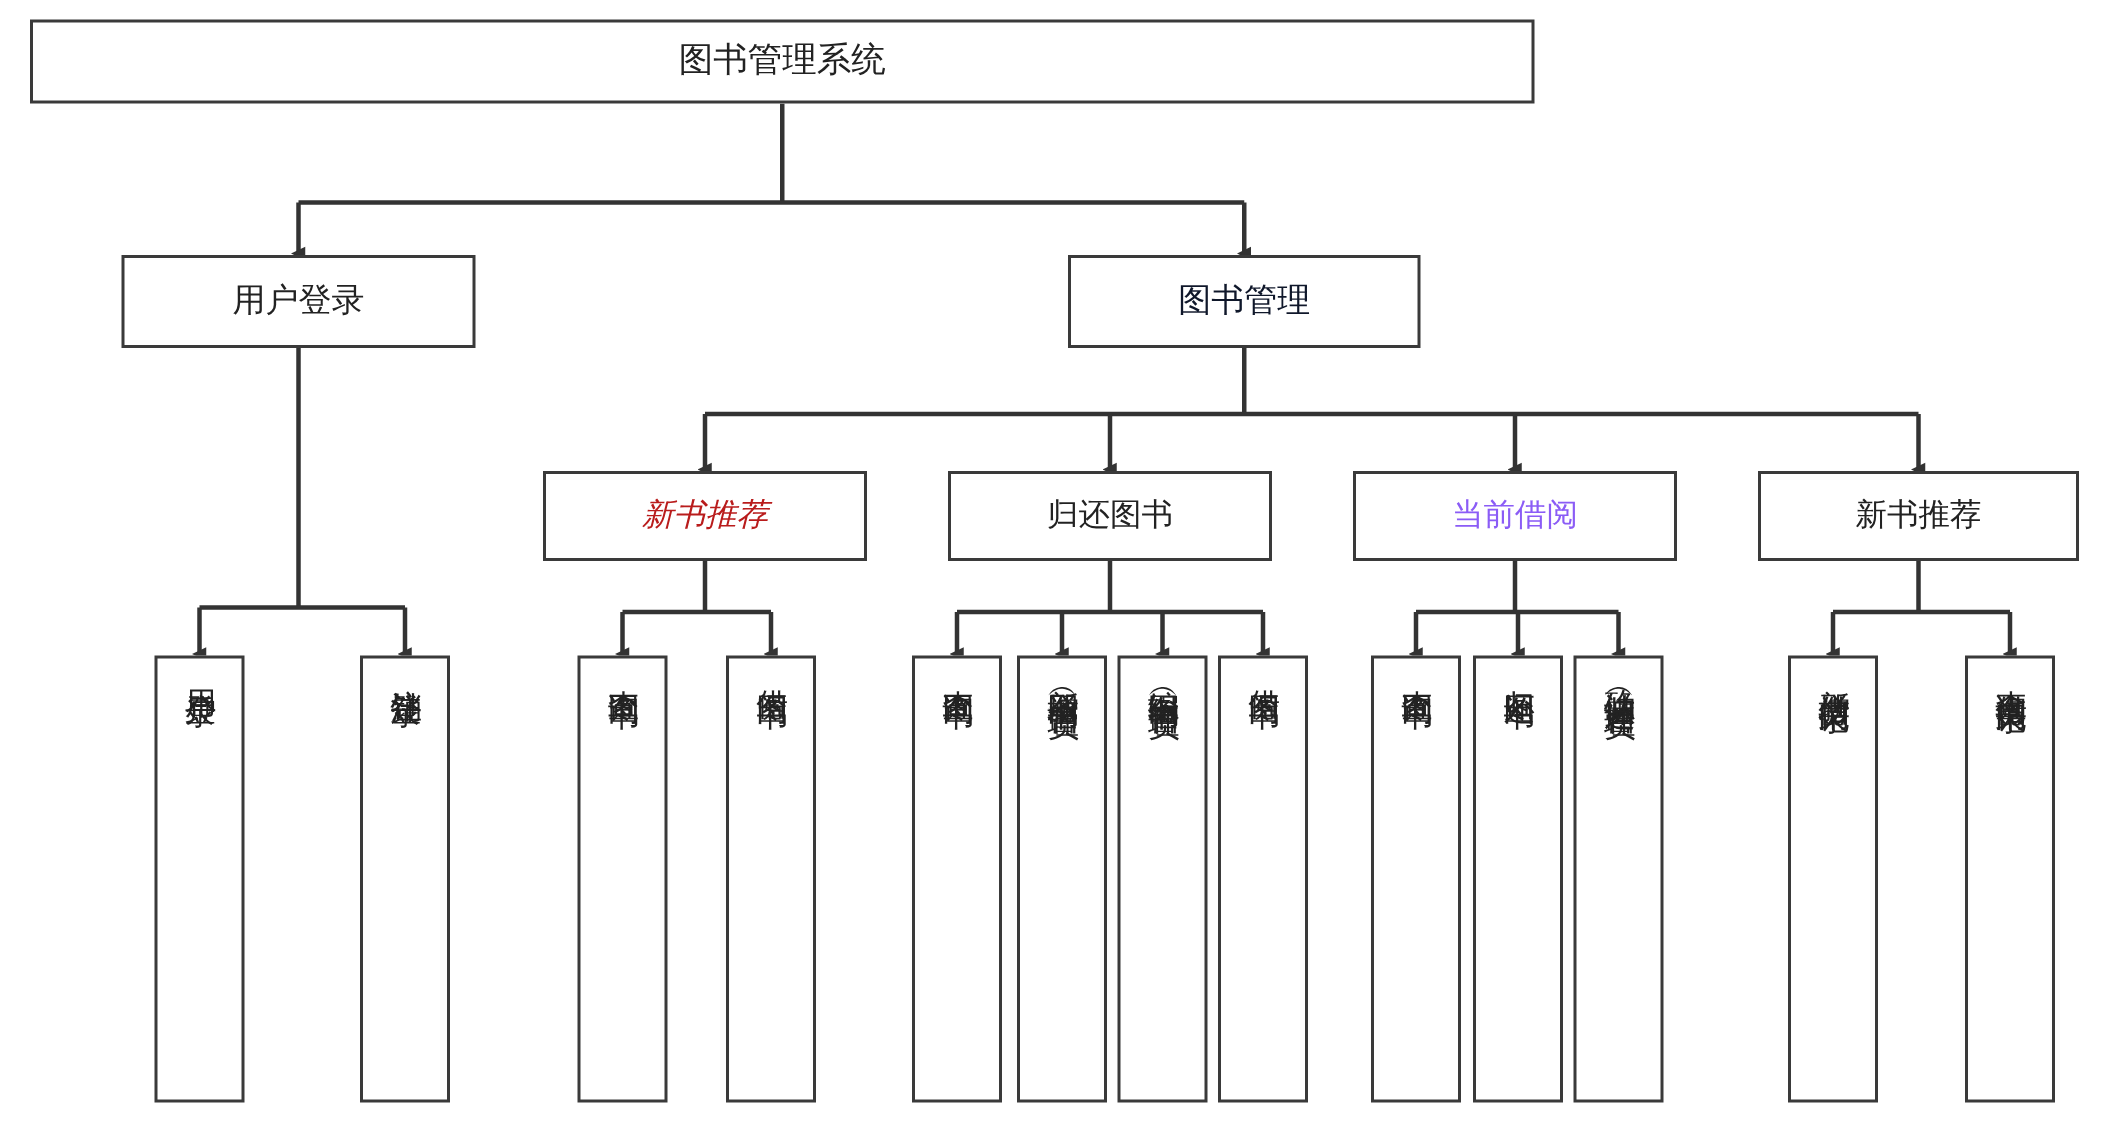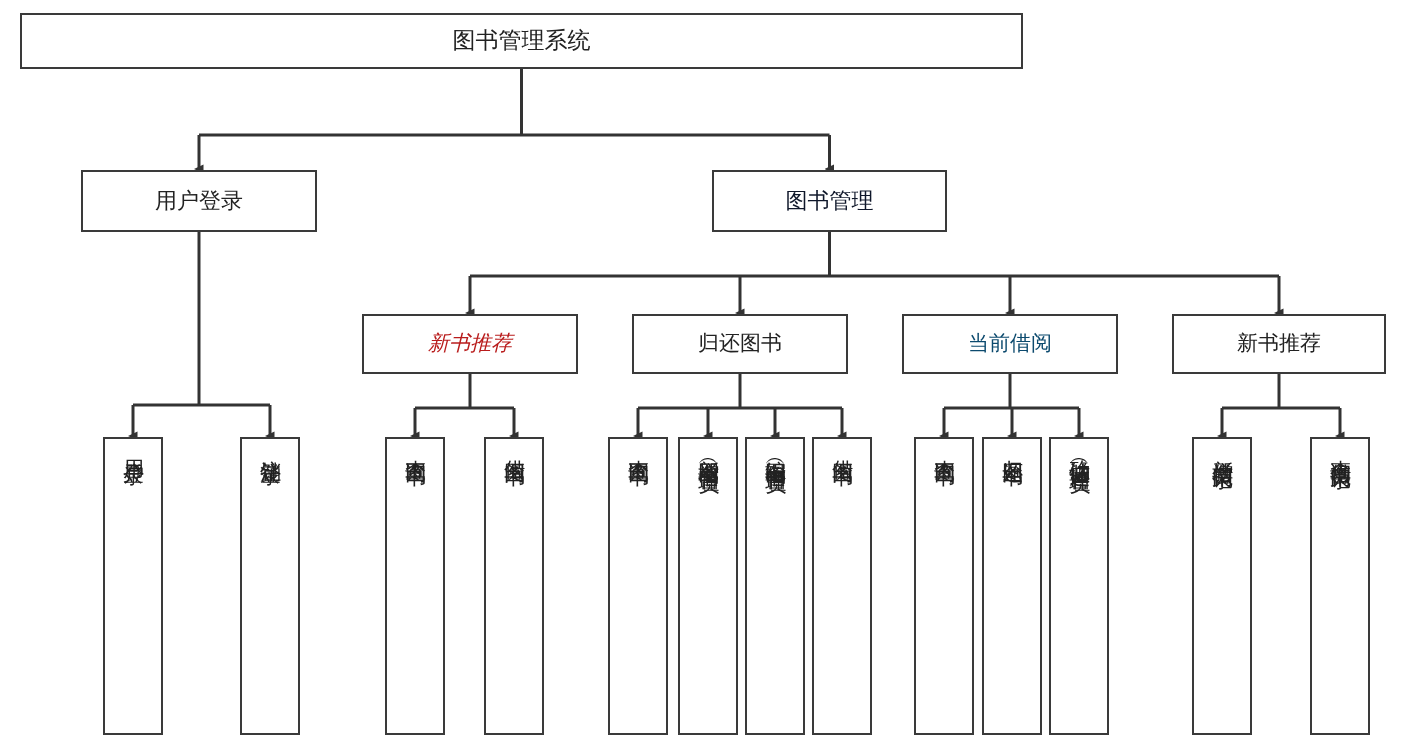--- a/index.html
+++ b/index.html
@@ -126,21 +126,21 @@
       <div class="node lvl2" style="left: 712px; top: 170px; width: 235px; height: 62px; border-color: rgb(58, 58, 58);">
         <div class="node-label" style="color: #0f172a;">图书管理</div>
       </div>
       <div class="node lvl3" style="left: 362px; top: 314px; width: 216px; height: 60px; border-color: rgb(58, 58, 58);">
         <div class="node-label" style="color: #b91c1c; font-style: italic;">新书推荐</div>
       </div>
       <div class="node lvl3" style="left: 632px; top: 314px; width: 216px; height: 60px; border-color: rgb(58, 58, 58);">
         <div class="node-label" style="color: rgb(34, 34, 34);">归还图书</div>
       </div>
       <div class="node lvl3" style="left: 902px; top: 314px; width: 216px; height: 60px; border-color: rgb(58, 58, 58);">
-        <div class="node-label" style="color: #0c4a6e;">当前借阅</div>
+        <div class="node-label" style="color: #8b5cf6;">当前借阅</div>
       </div>
       <div class="node lvl3" style="left: 1172px; top: 314px; width: 214px; height: 60px; border-color: rgb(58, 58, 58);">
         <div class="node-label" style="color: rgb(34, 34, 34);">新书推荐</div>
       </div>
       <div class="node leaf" style="left: 103px; top: 437px; width: 60px; height: 298px; border-color: rgb(58, 58, 58);">
         <div class="node-label" style="color: rgb(34, 34, 34);">用户登录</div>
       </div>
       <div class="node leaf" style="left: 240px; top: 437px; width: 60px; height: 298px; border-color: rgb(58, 58, 58);">
         <div class="node-label" style="color: rgb(34, 34, 34);">注销登录</div>
       </div>

